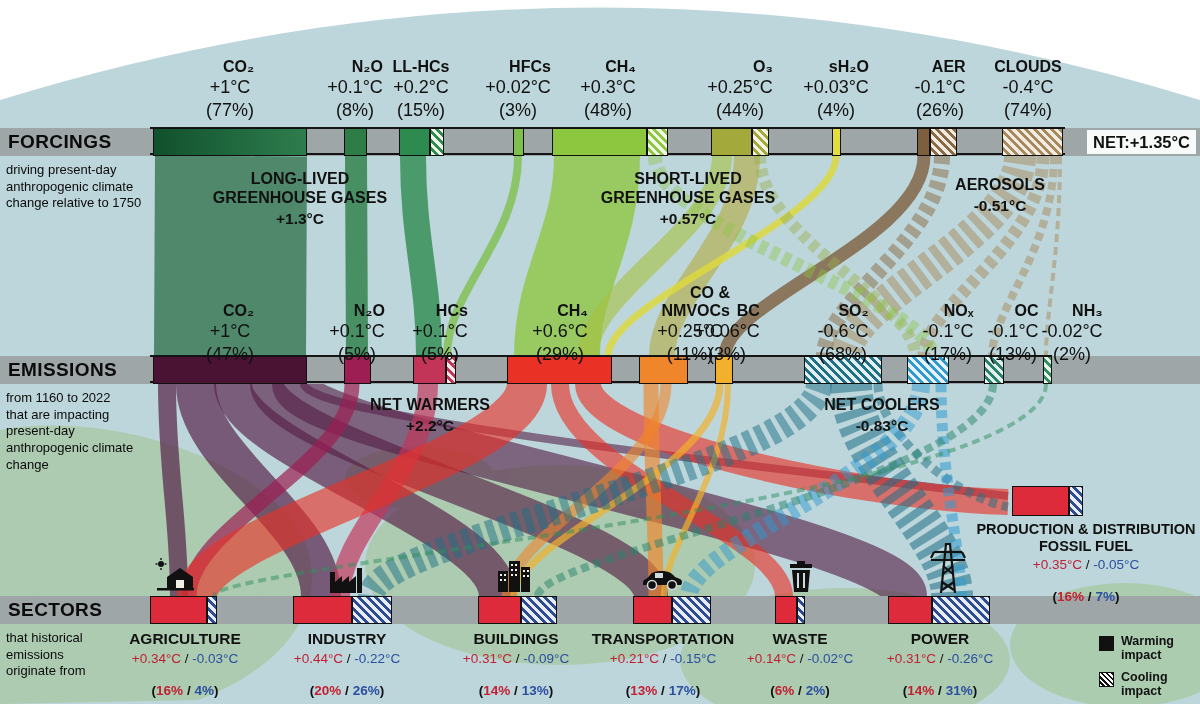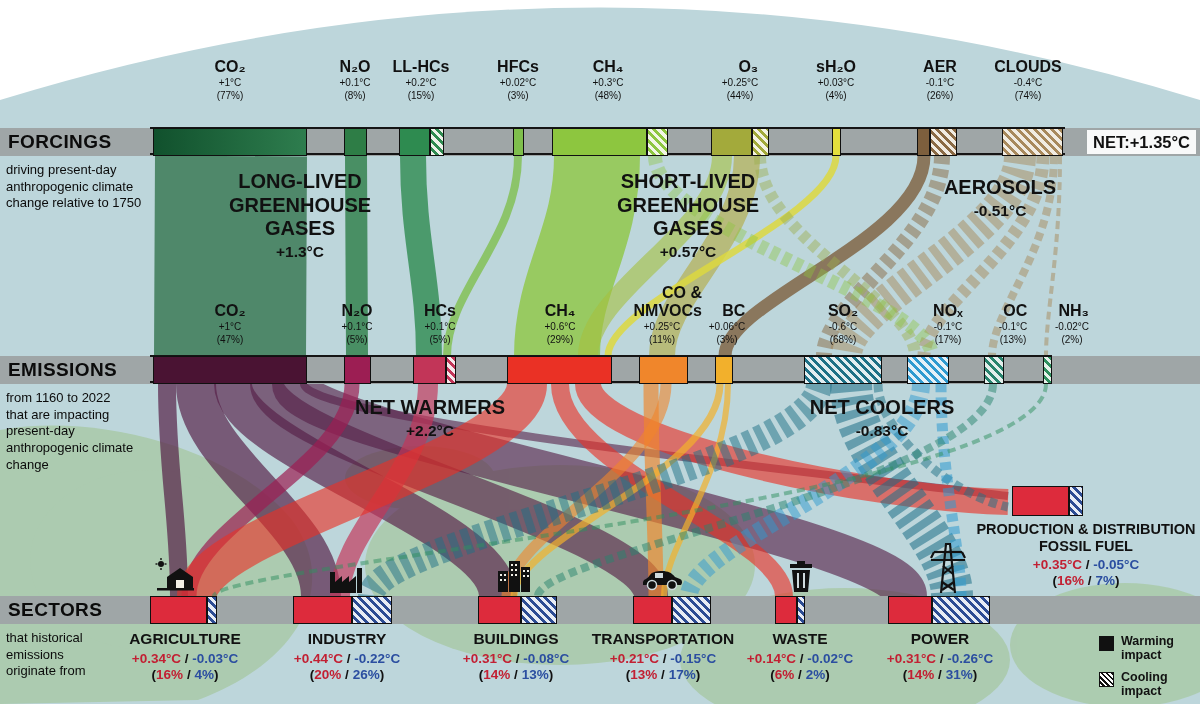--- a/index.html
+++ b/index.html
@@ -9,29 +9,29 @@
   #flows{z-index:1;}
   .bar{position:absolute;left:0;width:1200px;height:28px;background:#9fa6a7;z-index:2;}
   .bar-label{position:absolute;left:8px;top:0;height:28px;line-height:28px;font-weight:bold;font-size:19px;letter-spacing:.4px;color:#0b0b0b;}
   .trackline{position:absolute;height:2px;background:#151515;z-index:2;}
   .seg{position:absolute;height:28px;border:1.5px solid #101010;box-sizing:border-box;z-index:3;}
   .desc{position:absolute;font-size:13px;line-height:1.28;z-index:4;color:#0b0b0b;}
   .fl,.el{position:absolute;transform:translateX(-50%);text-align:center;z-index:4;}
   .fl{top:58px;}
   .el{top:302px;}
   .fl .n,.el .n{font-weight:bold;font-size:16px;line-height:1.12;text-align:right;}
-  .fl .t,.el .t,.fl .p,.el .p{font-size:10px;line-height:1.3;}
+  .fl .t,.el .t,.fl .p,.el .p{font-size:18px;line-height:1.3;}
   .gl{position:absolute;transform:translateX(-50%);text-align:center;z-index:4;font-weight:bold;white-space:nowrap;}
-  .gl .gn{font-size:20px;line-height:1.18;}
+  .gl .gn{font-size:16px;line-height:1.18;}
   .gl .gt{font-size:15.5px;margin-top:2px;}
   .gl.wrap{white-space:normal;}
   .sl{position:absolute;transform:translateX(-50%);text-align:center;z-index:4;white-space:nowrap;}
   .sl .n{font-weight:bold;font-size:15.5px;line-height:1.15;}
-  .sl .t{font-size:13.5px;font-weight:bold;margin-top:3px;}
-  .sl .p{font-size:13.5px;font-weight:bold;margin-top:1px;}
+  .sl .t{font-size:13.5px;font-weight:normal;margin-top:3px;}
+  .sl .p{font-size:13.5px;font-weight:bold;margin-top:17px;}
   .sl.fossil .n{font-size:14.5px;}
   .warm{color:#c22033;}
   .cool{color:#2b4ea0;}
   .sep,.paren{color:#111;}
   .net{position:absolute;right:4px;top:128px;height:24px;line-height:24px;margin-top:2px;z-index:4;font-weight:bold;font-size:16.5px;background:rgba(255,255,255,.93);padding:0 6px;}
   .icon{position:absolute;z-index:4;}
   .legend{position:absolute;left:1099px;top:634px;z-index:4;}
   .lrow{display:flex;align-items:flex-start;margin-bottom:7px;}
   .sw{width:15px;height:15px;border:1.5px solid #111;margin-right:7px;flex:0 0 auto;margin-top:2px;box-sizing:border-box;}
   .sw.solid{background:#111;}
@@ -213,21 +213,21 @@
   <div class="el" style="left:440px">
       <div class="n">HCs</div>
       <div class="t">+0.1°C</div>
       <div class="p">(5%)</div>
     </div>
   <div class="el" style="left:560px">
       <div class="n">CH₄</div>
       <div class="t">+0.6°C</div>
       <div class="p">(29%)</div>
     </div>
-  <div class="el" style="left:662px;top:284px;width:80px">
+  <div class="el" style="left:690px;top:284px;width:80px">
       <div class="n">CO &amp; NMVOCs</div>
       <div class="t">+0.25°C</div>
       <div class="p">(11%)</div>
     </div>
   <div class="el" style="left:727px">
       <div class="n">BC</div>
       <div class="t">+0.06°C</div>
       <div class="p">(3%)</div>
     </div>
   <div class="el" style="left:843px">
@@ -373,21 +373,21 @@
     <div class="t"><span class="warm">+0.34°C</span><span class="sep"> / </span><span class="cool">-0.03°C</span></div>
     <div class="p"><span class="paren">(</span><span class="warm">16%</span><span class="sep"> / </span><span class="cool">4%</span><span class="paren">)</span></div>
   </div>
   <div class="sl" style="left:347px;top:630px">
     <div class="n">INDUSTRY</div>
     <div class="t"><span class="warm">+0.44°C</span><span class="sep"> / </span><span class="cool">-0.22°C</span></div>
     <div class="p"><span class="paren">(</span><span class="warm">20%</span><span class="sep"> / </span><span class="cool">26%</span><span class="paren">)</span></div>
   </div>
   <div class="sl" style="left:516px;top:630px">
     <div class="n">BUILDINGS</div>
-    <div class="t"><span class="warm">+0.31°C</span><span class="sep"> / </span><span class="cool">-0.08°C</span></div>
+    <div class="t"><span class="warm">+0.31°C</span><span class="sep"> / </span><span class="cool">-0.09°C</span></div>
     <div class="p"><span class="paren">(</span><span class="warm">14%</span><span class="sep"> / </span><span class="cool">13%</span><span class="paren">)</span></div>
   </div>
   <div class="sl" style="left:663px;top:630px">
     <div class="n">TRANSPORTATION</div>
     <div class="t"><span class="warm">+0.21°C</span><span class="sep"> / </span><span class="cool">-0.15°C</span></div>
     <div class="p"><span class="paren">(</span><span class="warm">13%</span><span class="sep"> / </span><span class="cool">17%</span><span class="paren">)</span></div>
   </div>
   <div class="sl" style="left:800px;top:630px">
     <div class="n">WASTE</div>
     <div class="t"><span class="warm">+0.14°C</span><span class="sep"> / </span><span class="cool">-0.02°C</span></div>

